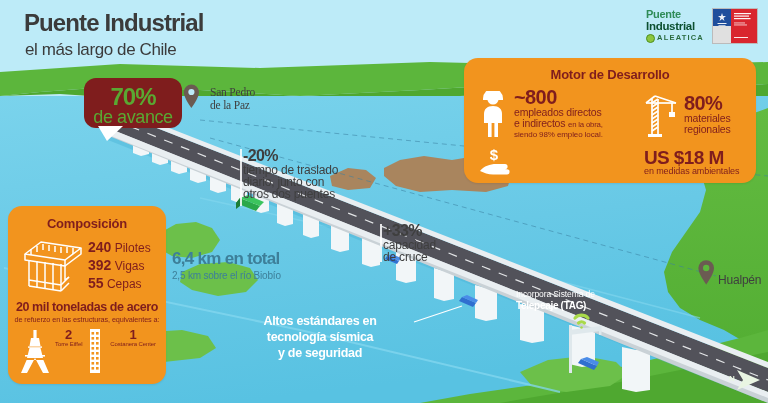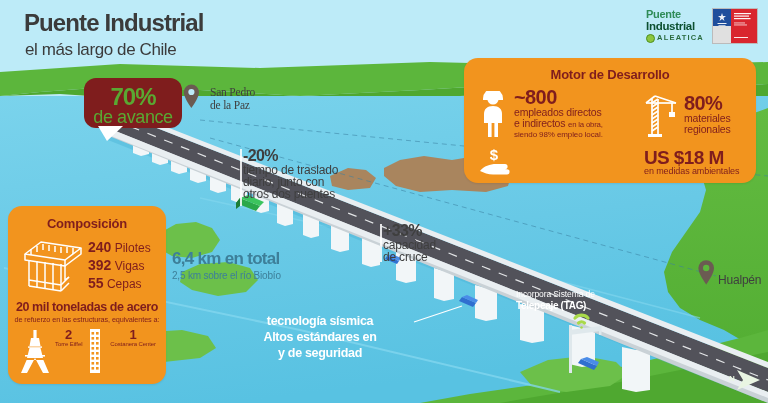--- a/index.html
+++ b/index.html
@@ -337,22 +337,22 @@
     <div class="cal-sub">capacidad</div>
     <div class="cal-sub">de cruce</div>
   </div>
 
   <div id="km-block">
     <div id="km-big">6,4 km en total</div>
     <div id="km-sub">2,5 km sobre el río Biobío</div>
   </div>
 
   <div id="seismic">
+    <div>Altos estándares en</div>
     <div>tecnología sísmica</div>
-    <div>Altos estándares en</div>
     <div>y de seguridad</div>
   </div>
 
   <div id="tag-block">
     <div id="tag-sub">Incorpora Sistema de</div>
     <div id="tag-big">Telepeaje (TAG)</div>
   </div>
 
   <div class="panel" id="panel-motor">
     <div class="panel-title" id="motor-title">Motor de Desarrollo</div>

